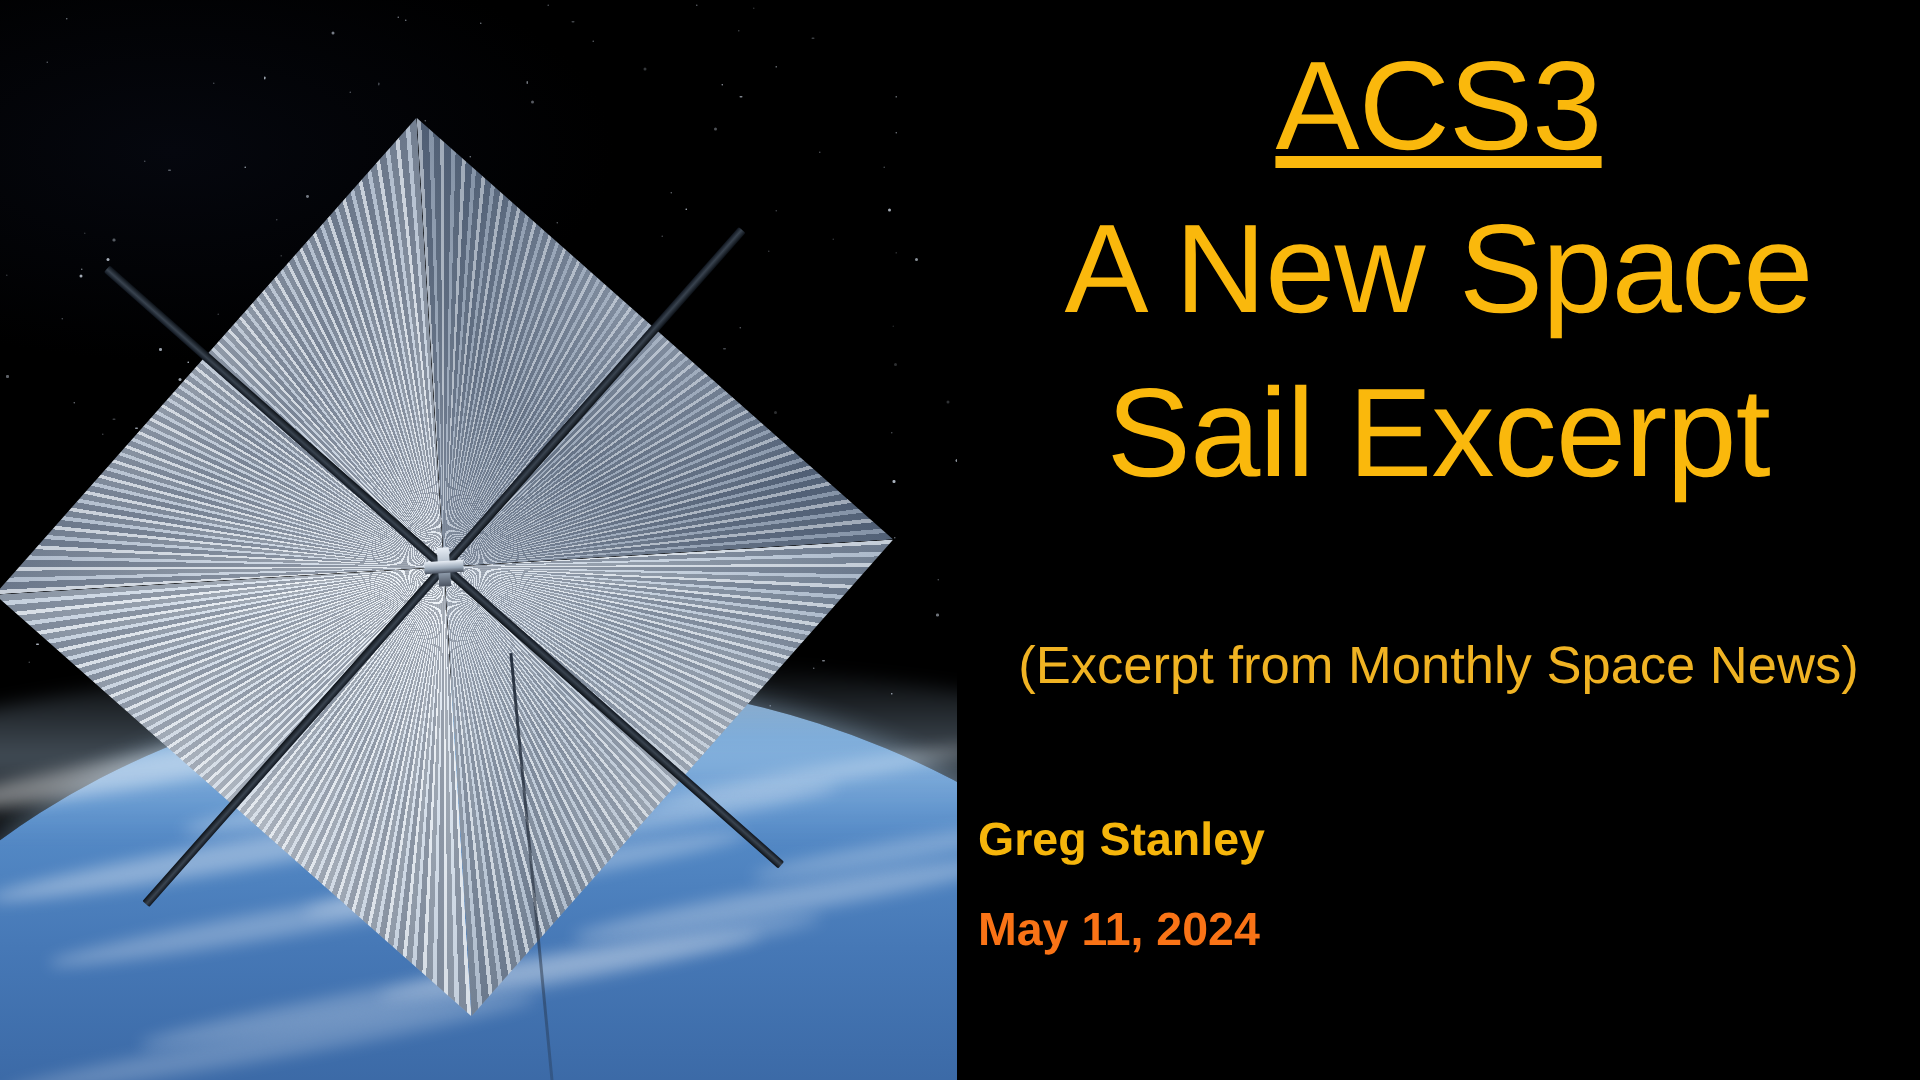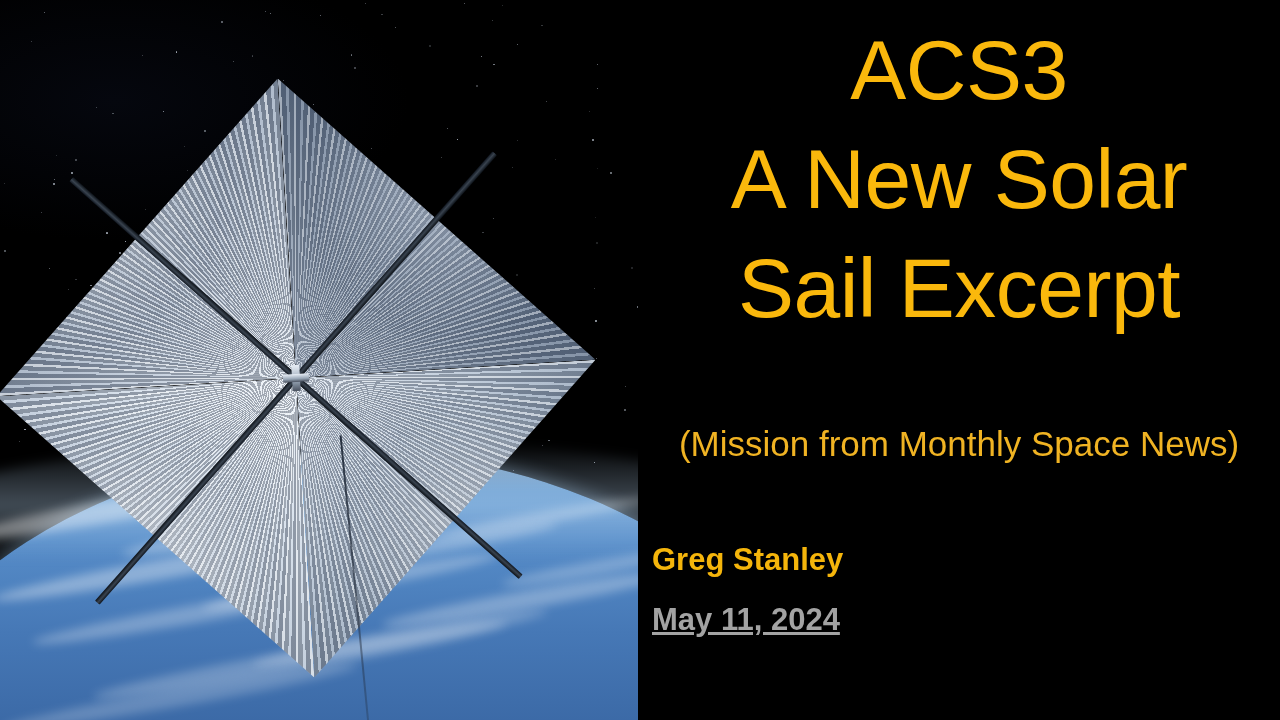--- a/index.html
+++ b/index.html
@@ -177,21 +177,21 @@
   }
   .title-line {
     color: #FAB80C;
     font-family: "Liberation Sans", sans-serif;
     font-weight: 400;
     font-size: 84px;
     line-height: 1.30;
     letter-spacing: -0.5px;
     white-space: nowrap;
   }
-  .title-line.l1 { font-size: 84px; }
+  .title-line.l1 { font-size: 84px; text-decoration: underline; }
   .title-line.l2 { font-size: 84px; }
   .title-line.l3 { font-size: 84px; }
 
   .subtitle {
     position: absolute;
     left: 0;
     top: 424px;
     width: 642px;
     text-align: center;
     color: #F0B323;
@@ -206,24 +206,23 @@
     top: 542px;
     color: #F5B50B;
     font-size: 31px;
     font-weight: bold;
     letter-spacing: 0px;
   }
   .dateline {
     position: absolute;
     left: 14px;
     top: 602px;
-    color: #a3a3a3;
+    color: #f97316;
     font-size: 31px;
     font-weight: bold;
-    text-decoration: underline;
   }
   .url {
     position: absolute;
     left: 2px;
     top: 676px;
     color: #F5B50B;
     font-size: 27px;
     font-weight: bold;
     letter-spacing: -0.3px;
     white-space: nowrap;
@@ -451,24 +450,24 @@
         <div class="bar" style="left:9px; top:0;  width:8px; height:26px;"></div>
         <div class="bar" style="left:0;  top:9px; width:26px; height:8px;"></div>
       </div>
     </div>
   </div>
 
   <div id="text-panel">
 
     <div class="title-block">
       <div class="title-line l1">ACS3</div>
-      <div class="title-line l2">A New Solar</div>
+      <div class="title-line l2">A New Space</div>
       <div class="title-line l3">Sail Excerpt</div>
     </div>
 
-    <div class="subtitle">(Mission from Monthly Space News)</div>
+    <div class="subtitle">(Excerpt from Monthly Space News)</div>
 
     <div class="byline">Greg Stanley</div>
     <div class="dateline">May 11, 2024</div>
 
   </div>
 
 </div>
 
 </body></html>

